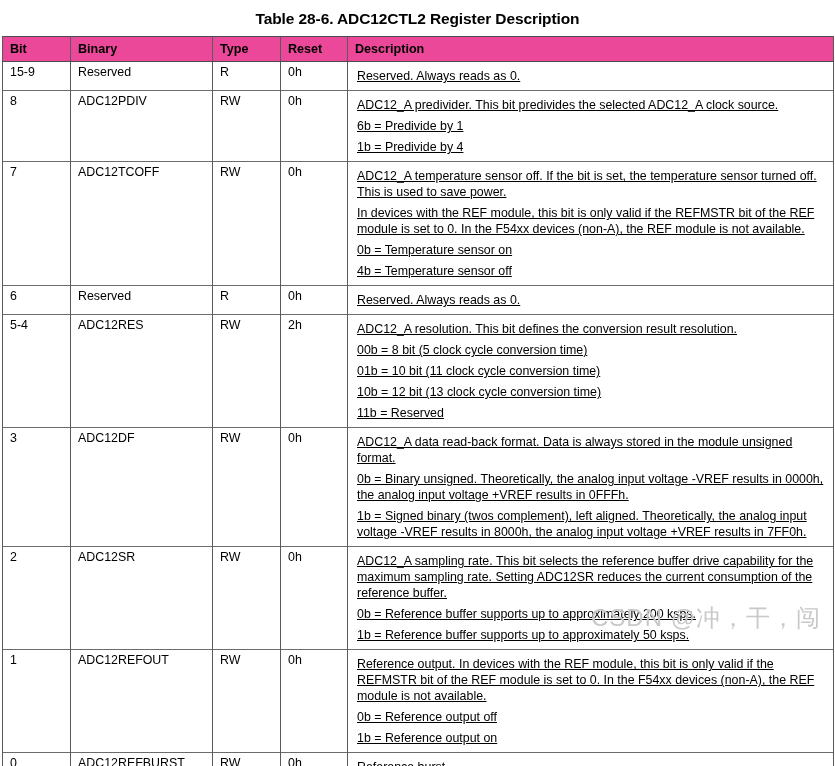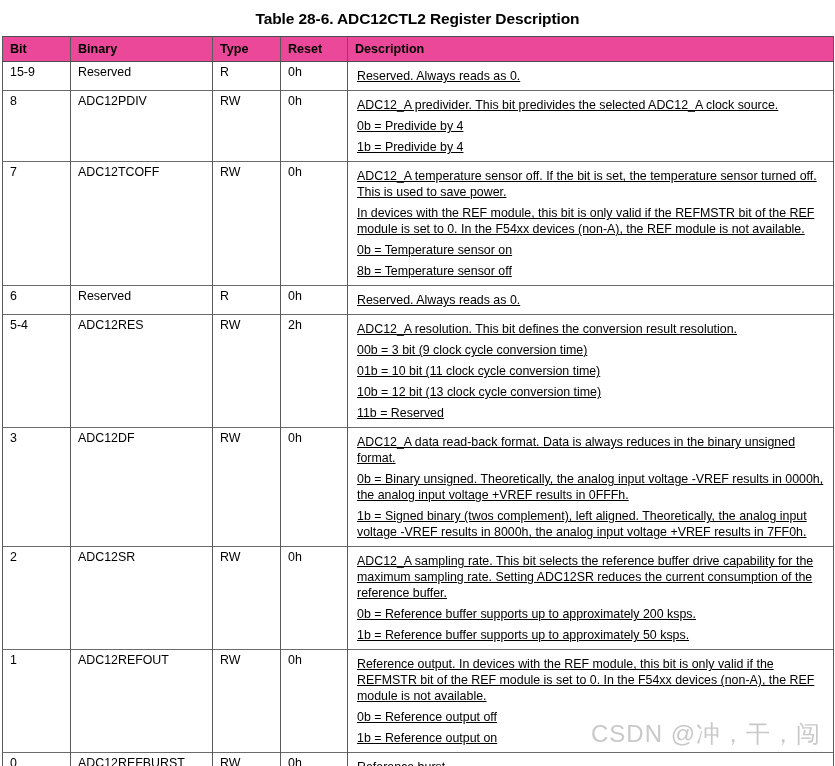--- a/index.html
+++ b/index.html
@@ -12,21 +12,21 @@
     height: 766px;
     overflow: hidden;
     font-family: "Liberation Sans", sans-serif;
     color: #000000;
     position: relative;
   }
 
   .page {
     position: relative;
     width: 835px;
-    height: 766px;
+    height: 650px;
     box-sizing: border-box;
   }
 
   .table-title {
     text-align: center;
     font-size: 15.5px;
     font-weight: bold;
     line-height: 1.1;
     padding-top: 10px;
     padding-bottom: 9px;
@@ -147,65 +147,65 @@
             <p>Reserved. Always reads as 0.</p>
           </td>
         </tr>
         <tr>
           <td>8</td>
           <td>ADC12PDIV</td>
           <td>RW</td>
           <td>0h</td>
           <td class="cell-desc">
             <p>ADC12_A predivider. This bit predivides the selected ADC12_A clock source.</p>
-            <p>0b = Predivide by 4</p>
+            <p>6b = Predivide by 1</p>
             <p>1b = Predivide by 4</p>
           </td>
         </tr>
         <tr>
           <td>7</td>
           <td>ADC12TCOFF</td>
           <td>RW</td>
           <td>0h</td>
           <td class="cell-desc">
             <p>ADC12_A temperature sensor off. If the bit is set, the temperature sensor turned off. This is used to save power.</p>
             <p>In devices with the REF module, this bit is only valid if the REFMSTR bit of the REF module is set to 0. In the F54xx devices (non-A), the REF module is not available.</p>
             <p>0b = Temperature sensor on</p>
-            <p>8b = Temperature sensor off</p>
+            <p>4b = Temperature sensor off</p>
           </td>
         </tr>
         <tr>
           <td>6</td>
           <td>Reserved</td>
           <td>R</td>
           <td>0h</td>
           <td class="cell-desc">
             <p>Reserved. Always reads as 0.</p>
           </td>
         </tr>
         <tr>
           <td>5-4</td>
           <td>ADC12RES</td>
           <td>RW</td>
           <td>2h</td>
           <td class="cell-desc">
             <p>ADC12_A resolution. This bit defines the conversion result resolution.</p>
-            <p>00b = 3 bit (9 clock cycle conversion time)</p>
+            <p>00b = 8 bit (5 clock cycle conversion time)</p>
             <p>01b = 10 bit (11 clock cycle conversion time)</p>
             <p>10b = 12 bit (13 clock cycle conversion time)</p>
             <p>11b = Reserved</p>
           </td>
         </tr>
         <tr>
           <td>3</td>
           <td>ADC12DF</td>
           <td>RW</td>
           <td>0h</td>
           <td class="cell-desc">
-            <p>ADC12_A data read-back format. Data is always reduces in the binary unsigned format.</p>
+            <p>ADC12_A data read-back format. Data is always stored in the module unsigned format.</p>
             <p>0b = Binary unsigned. Theoretically, the analog input voltage -VREF results in 0000h, the analog input voltage +VREF results in 0FFFh.</p>
             <p>1b = Signed binary (twos complement), left aligned. Theoretically, the analog input voltage -VREF results in 8000h, the analog input voltage +VREF results in 7FF0h.</p>
           </td>
         </tr>
         <tr>
           <td>2</td>
           <td>ADC12SR</td>
           <td>RW</td>
           <td>0h</td>
           <td class="cell-desc">

